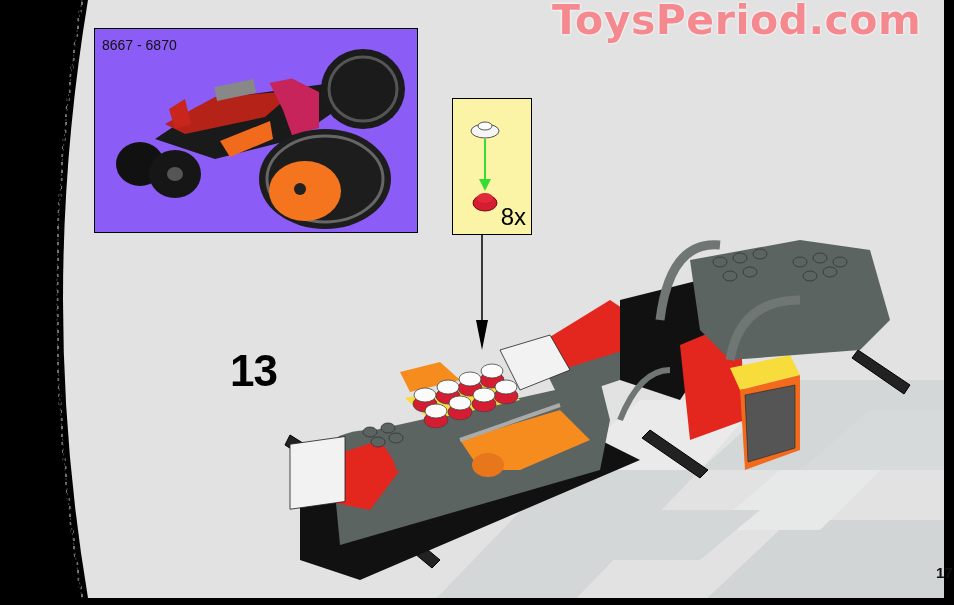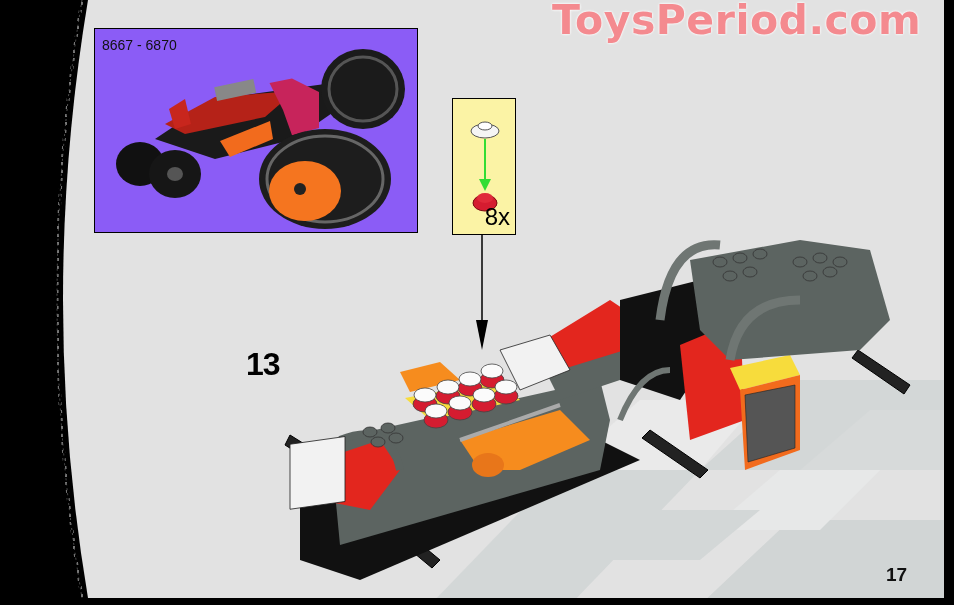--- a/index.html
+++ b/index.html
@@ -3,24 +3,24 @@
 <meta charset="utf-8">
 <style>
   html, body { margin: 0; padding: 0; }
   body { width: 954px; height: 605px; overflow: hidden; background: #000; font-family: "Liberation Sans", sans-serif; }
   .page { position: relative; width: 954px; height: 605px; background: #000; overflow: hidden; }
   .canvas-bg { position: absolute; left: 0; top: 0; }
   .watermark { position: absolute; left: 552px; top: -4px; font-family: "DejaVu Sans", sans-serif; font-weight: bold; font-size: 41px; color: #f48a8f; letter-spacing: 0.5px; text-shadow: 0 0 2px #fff, 0 0 3px #fff; white-space: nowrap; }
   .preview-box { position: absolute; left: 94px; top: 28px; width: 324px; height: 205px; background: #8b5cf6; border: 1.5px solid #000; box-sizing: border-box; }
   .preview-label { position: absolute; left: 7px; top: 8px; font-size: 14px; color: #111; }
   .preview-img { position: absolute; left: 0; top: 0; }
-  .callout { position: absolute; left: 452px; top: 98px; width: 64px; height: 137px; background: #fbf3a5; border: 1.5px solid #000; box-sizing: border-box; }
+  .callout { position: absolute; left: 452px; top: 98px; width: 80px; height: 137px; background: #fbf3a5; border: 1.5px solid #000; box-sizing: border-box; }
   .callout-qty { position: absolute; right: 5px; bottom: 3px; font-size: 24px; color: #000; }
-  .step-num { position: absolute; left: 246px; top: 346px; font-size: 32px; font-weight: bold; color: #000; letter-spacing: -1px; }
-  .page-num { position: absolute; left: 886px; top: 564px; font-size: 19px; font-weight: bold; color: #111; }
+  .step-num { position: absolute; left: 230px; top: 346px; font-size: 44px; font-weight: bold; color: #000; letter-spacing: -1px; }
+  .page-num { position: absolute; left: 936px; top: 564px; font-size: 15px; font-weight: bold; color: #111; }
   .model { position: absolute; left: 0; top: 0; }
 </style>
 </head>
 <body>
 
 <div class="page">
 
   <svg class="canvas-bg" width="954" height="605">
     <defs>
       <pattern id="dots" width="4" height="8" patternUnits="userSpaceOnUse">

